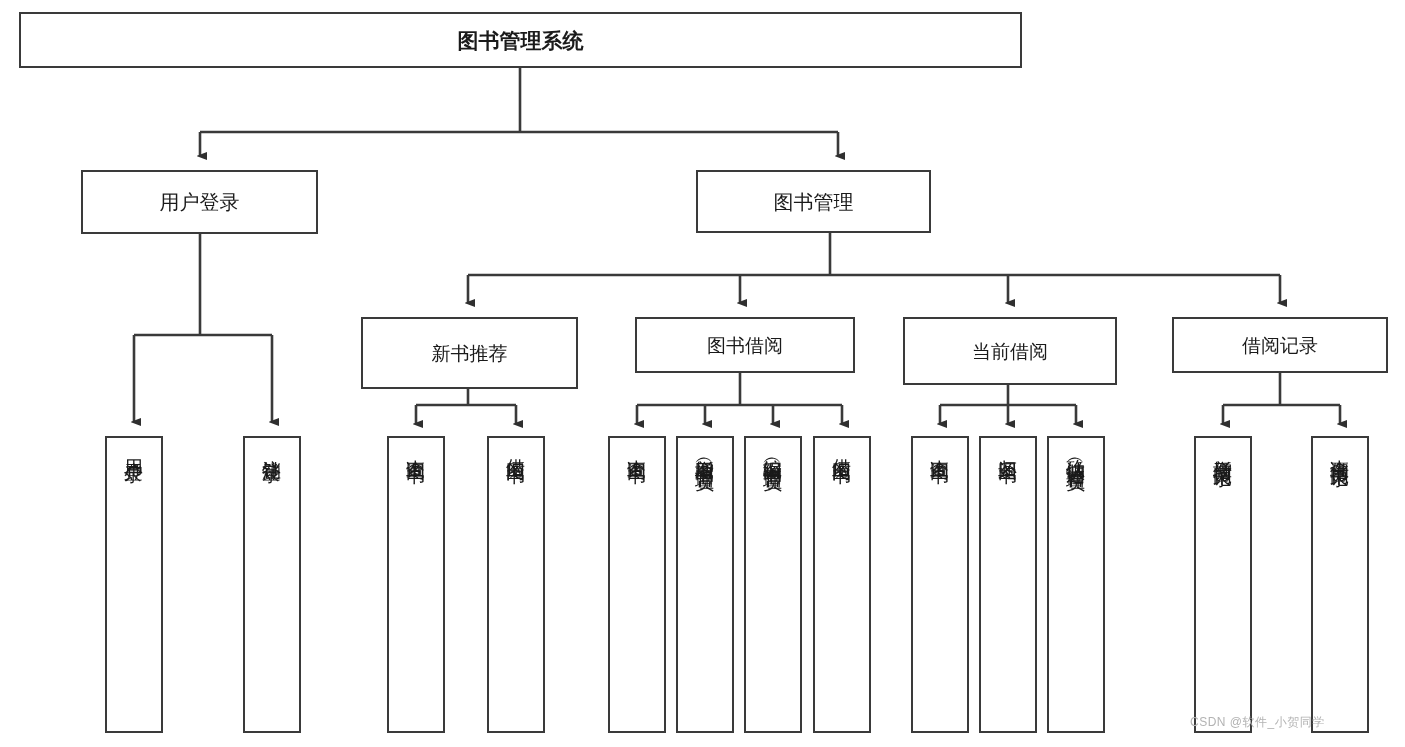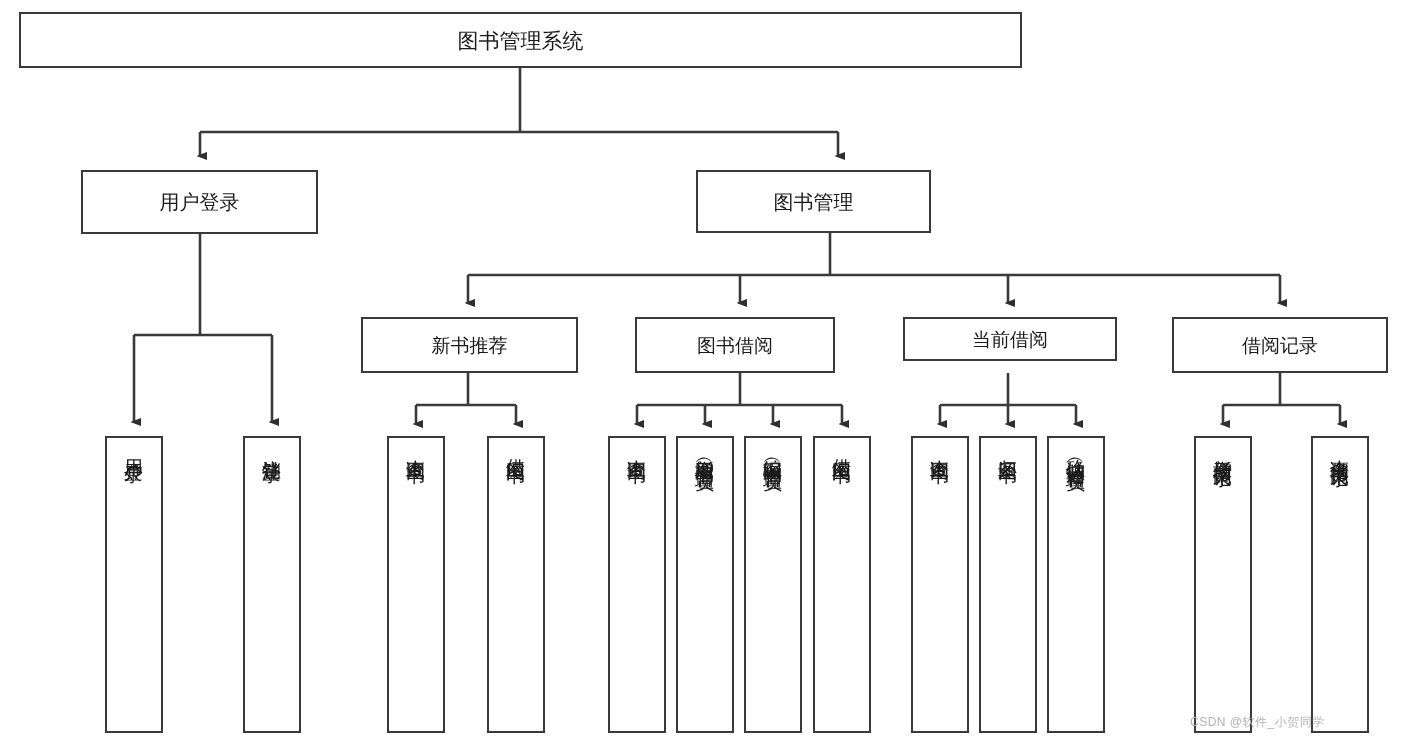--- a/index.html
+++ b/index.html
@@ -119,38 +119,38 @@
       <path d="M1008,405 L1008,424" marker-end="url(#arrow)"></path>
       <path d="M1076,405 L1076,424" marker-end="url(#arrow)"></path>
 
       <path d="M1280,373 L1280,405"></path>
       <path d="M1223,405 L1340,405"></path>
       <path d="M1223,405 L1223,424" marker-end="url(#arrow)"></path>
       <path d="M1340,405 L1340,424" marker-end="url(#arrow)"></path>
     </g>
   </svg>
 
-  <div class="node root" style="left:19px; top:12px; width:1003px; height:56px;">
+  <div class="node root" style="left:19px; top:12px; width:1003px; height:56px;font-weight:bold;">
     <span class="htext">图书管理系统</span>
   </div>
 
   <div class="node tier1" style="left:81px; top:170px; width:237px; height:64px;">
     <span class="htext">用户登录</span>
   </div>
   <div class="node tier1" style="left:696px; top:170px; width:235px; height:63px;">
     <span class="htext">图书管理</span>
   </div>
 
-  <div class="node tier2" style="left:361px; top:317px; width:217px; height:56px;">
+  <div class="node tier2" style="left:361px; top:317px; width:217px; height:72px;">
     <span class="htext">新书推荐</span>
   </div>
-  <div class="node tier2" style="left:635px; top:317px; width:200px; height:56px;">
+  <div class="node tier2" style="left:635px; top:317px; width:220px; height:56px;">
     <span class="htext">图书借阅</span>
   </div>
-  <div class="node tier2" style="left:903px; top:317px; width:214px; height:44px;">
+  <div class="node tier2" style="left:903px; top:317px; width:214px; height:68px;">
     <span class="htext">当前借阅</span>
   </div>
   <div class="node tier2" style="left:1172px; top:317px; width:216px; height:56px;">
     <span class="htext">借阅记录</span>
   </div>
 
   <div class="node leaf" style="left:105px; top:436px; width:58px; height:297px;">
     <span class="vtext">用户登录</span>
   </div>
   <div class="node leaf" style="left:243px; top:436px; width:58px; height:297px;">

